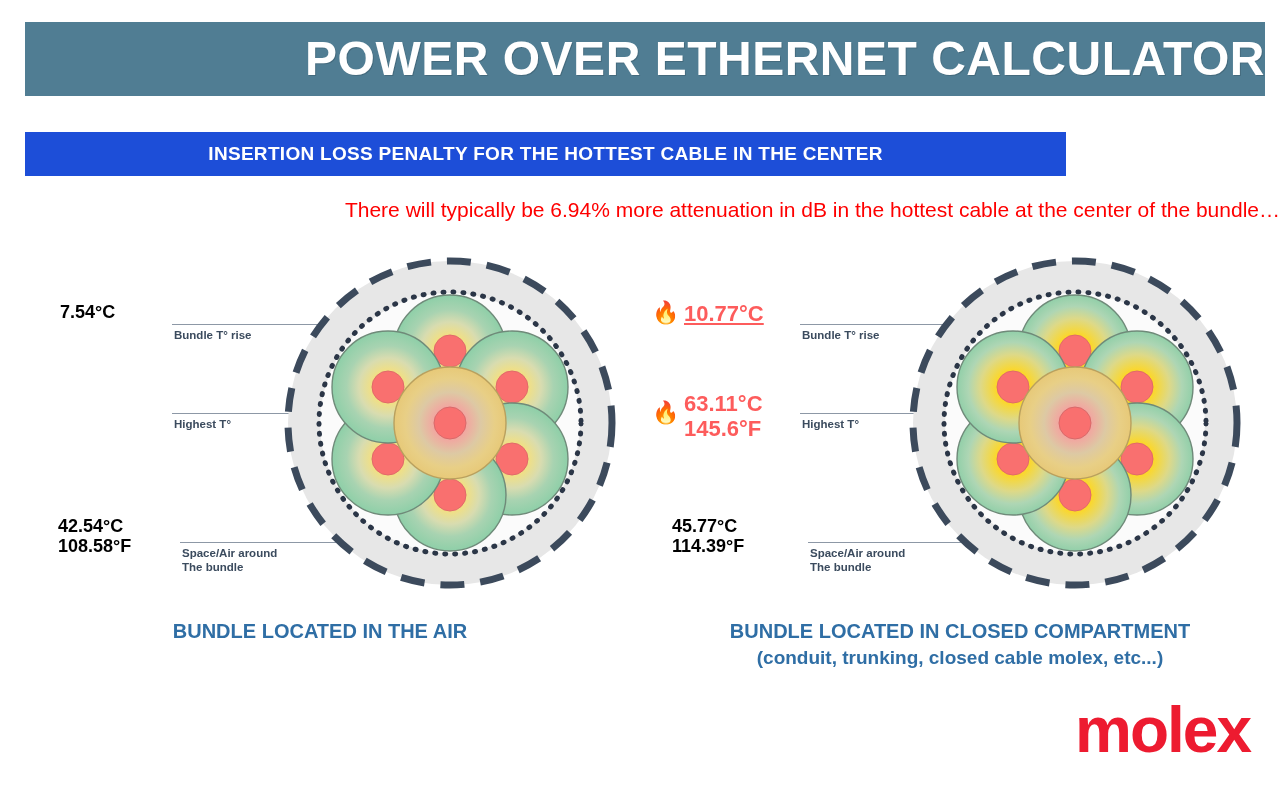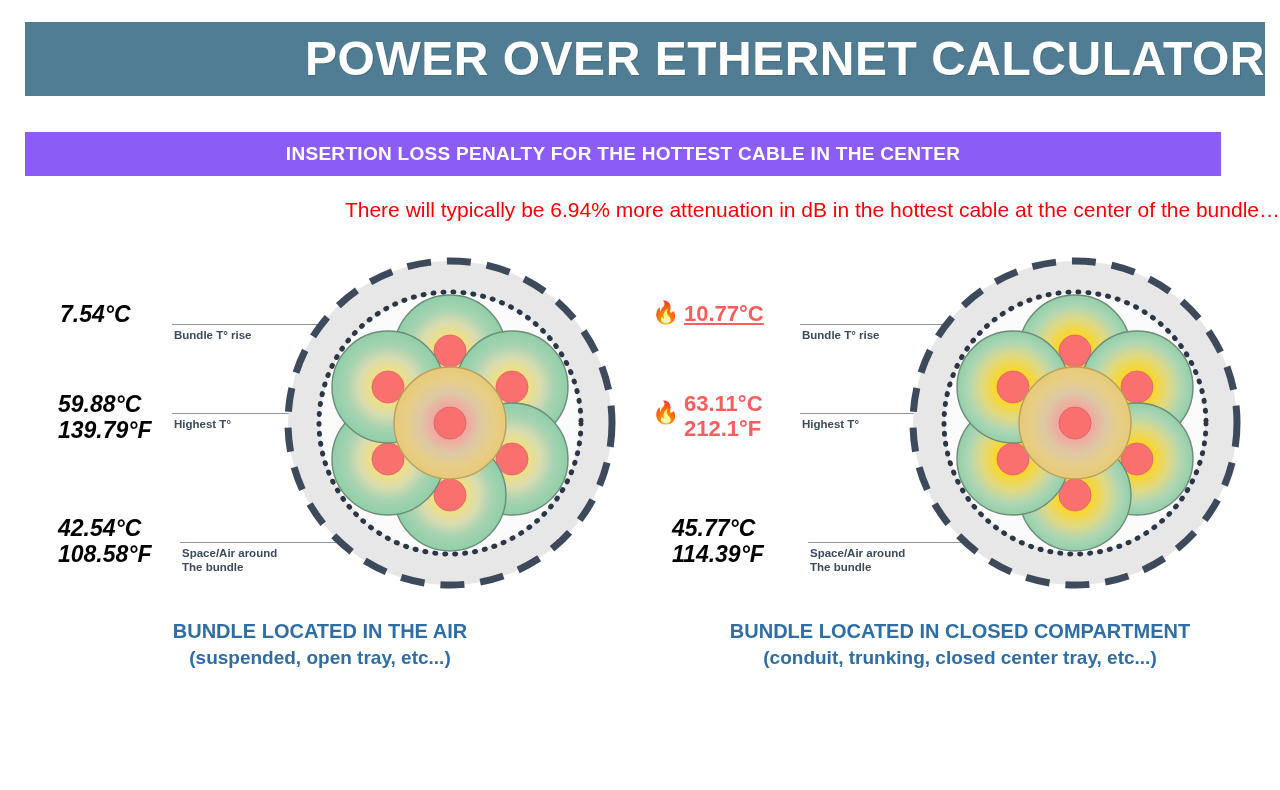--- a/index.html
+++ b/index.html
@@ -22,22 +22,22 @@
     color: #ffffff;
     font-size: 48px;
     font-weight: bold;
     letter-spacing: 0.5px;
     line-height: 1;
     white-space: nowrap;
     text-shadow: 1px 1px 0 rgba(0,0,0,0.15);
   }
   .subtitle-bar {
     position: absolute; left: 25px; top: 132px;
-    width: 1196px; height: 44px;
-    background: #8b5cf6;
+    width: 1041px; height: 44px;
+    background: #1d4ed8;
     display: flex; align-items: center; justify-content: center;
   }
   .subtitle-bar .subtitle-text {
     color: #ffffff;
     font-size: 19px;
     font-weight: bold;
     letter-spacing: 0.3px;
     white-space: nowrap;
   }
 
@@ -57,21 +57,21 @@
   .panel.right { left: 640px; }
 
   
   .bundle { position: absolute; top: 8px; }
   .panel.left  .bundle { left: 275px; }
   .panel.right .bundle { left: 260px; }
 
   
   .val-group { position: absolute; font-weight: bold; line-height: 1.12; white-space: nowrap; }
   .val-group .line { display: block; }
-  .val-dark { color: #000000; font-size: 23px; font-style: italic; }
+  .val-dark { color: #000000; font-size: 18px; }
   .val-red  { color: #fd5c5c; font-size: 22px; }
   .flame { position: absolute; font-size: 22px; line-height: 1; }
 
   
   .leader { position: absolute; height: 1px; background: #8d98a6; }
   .arrowhead {
     position: absolute; width: 0; height: 0;
     border-top: 5px solid transparent;
     border-bottom: 5px solid transparent;
     border-left: 9px solid #3c4a5c;
@@ -115,24 +115,20 @@
   </div>
 
   <div class="note">There will typically be 6.94% more attenuation in dB in the hottest cable at the center of the bundle…</div>
 
   <div class="panel left">
 
     <div class="val-group val-dark" style="left:60px; top:62px;">
       <span class="line">7.54°C</span>
     </div>
 
-    <div class="val-group val-dark" style="left:58px; top:152px;">
-      <span class="line">59.88°C</span>
-      <span class="line">139.79°F</span>
-    </div>
 
     <div class="val-group val-dark" style="left:58px; top:276px;">
       <span class="line">42.54°C</span>
       <span class="line">108.58°F</span>
     </div>
 
     <div class="leader" style="left:172px; top:84px; width:175px;"></div>
     <div class="arrowhead" style="left:345px; top:79px;"></div>
     <div class="cap" style="left:174px; top:88px;">Bundle T° rise</div>
 
@@ -197,35 +193,34 @@
           <circle cx="113" cy="139" r="16" fill="#f9706f" stroke="#e06a6a" stroke-width="1"></circle>
 
           <circle cx="175" cy="175" r="56" fill="url(#hotCenter)" stroke="#b9a05e" stroke-width="1.4"></circle>
           <circle cx="175" cy="175" r="16" fill="#f9706f" stroke="#d86a6a" stroke-width="1"></circle>
         </g>
       </svg>
     </div>
 
     <div class="footer-cap" style="left:0; top:378px;">
       <div>BUNDLE LOCATED IN THE AIR</div>
-      <div class="l2">(suspended, open tray, etc...)</div>
     </div>
   </div>
 
   <div class="panel right">
 
     <span class="flame" style="left:12px; top:62px;">🔥</span>
     <div class="val-group val-red" style="left:44px; top:62px;text-decoration:underline;">
       <span class="line">10.77°C</span>
     </div>
 
     <span class="flame" style="left:12px; top:162px;">🔥</span>
     <div class="val-group val-red" style="left:44px; top:152px;">
       <span class="line">63.11°C</span>
-      <span class="line">212.1°F</span>
+      <span class="line">145.6°F</span>
     </div>
 
     <div class="val-group val-dark" style="left:32px; top:276px;">
       <span class="line">45.77°C</span>
       <span class="line">114.39°F</span>
     </div>
 
     <div class="leader" style="left:160px; top:84px; width:175px;"></div>
     <div class="arrowhead" style="left:333px; top:79px;"></div>
     <div class="cap" style="left:162px; top:88px;">Bundle T° rise</div>
@@ -265,18 +260,19 @@
           <circle cx="113" cy="139" r="16" fill="#f9706f" stroke="#e06a6a" stroke-width="1"></circle>
 
           <circle cx="175" cy="175" r="56" fill="url(#hotCenter)" stroke="#b9a05e" stroke-width="1.4"></circle>
           <circle cx="175" cy="175" r="16" fill="#f9706f" stroke="#d86a6a" stroke-width="1"></circle>
         </g>
       </svg>
     </div>
 
     <div class="footer-cap" style="left:0; top:378px;">
       <div>BUNDLE LOCATED IN CLOSED COMPARTMENT</div>
-      <div class="l2">(conduit, trunking, closed center tray, etc...)</div>
-    </div>
-  </div>
-
+      <div class="l2">(conduit, trunking, closed cable molex, etc...)</div>
+    </div>
+  </div>
+
+  <div class="logo">molex</div>
 
 </div>
 
 </body></html>

